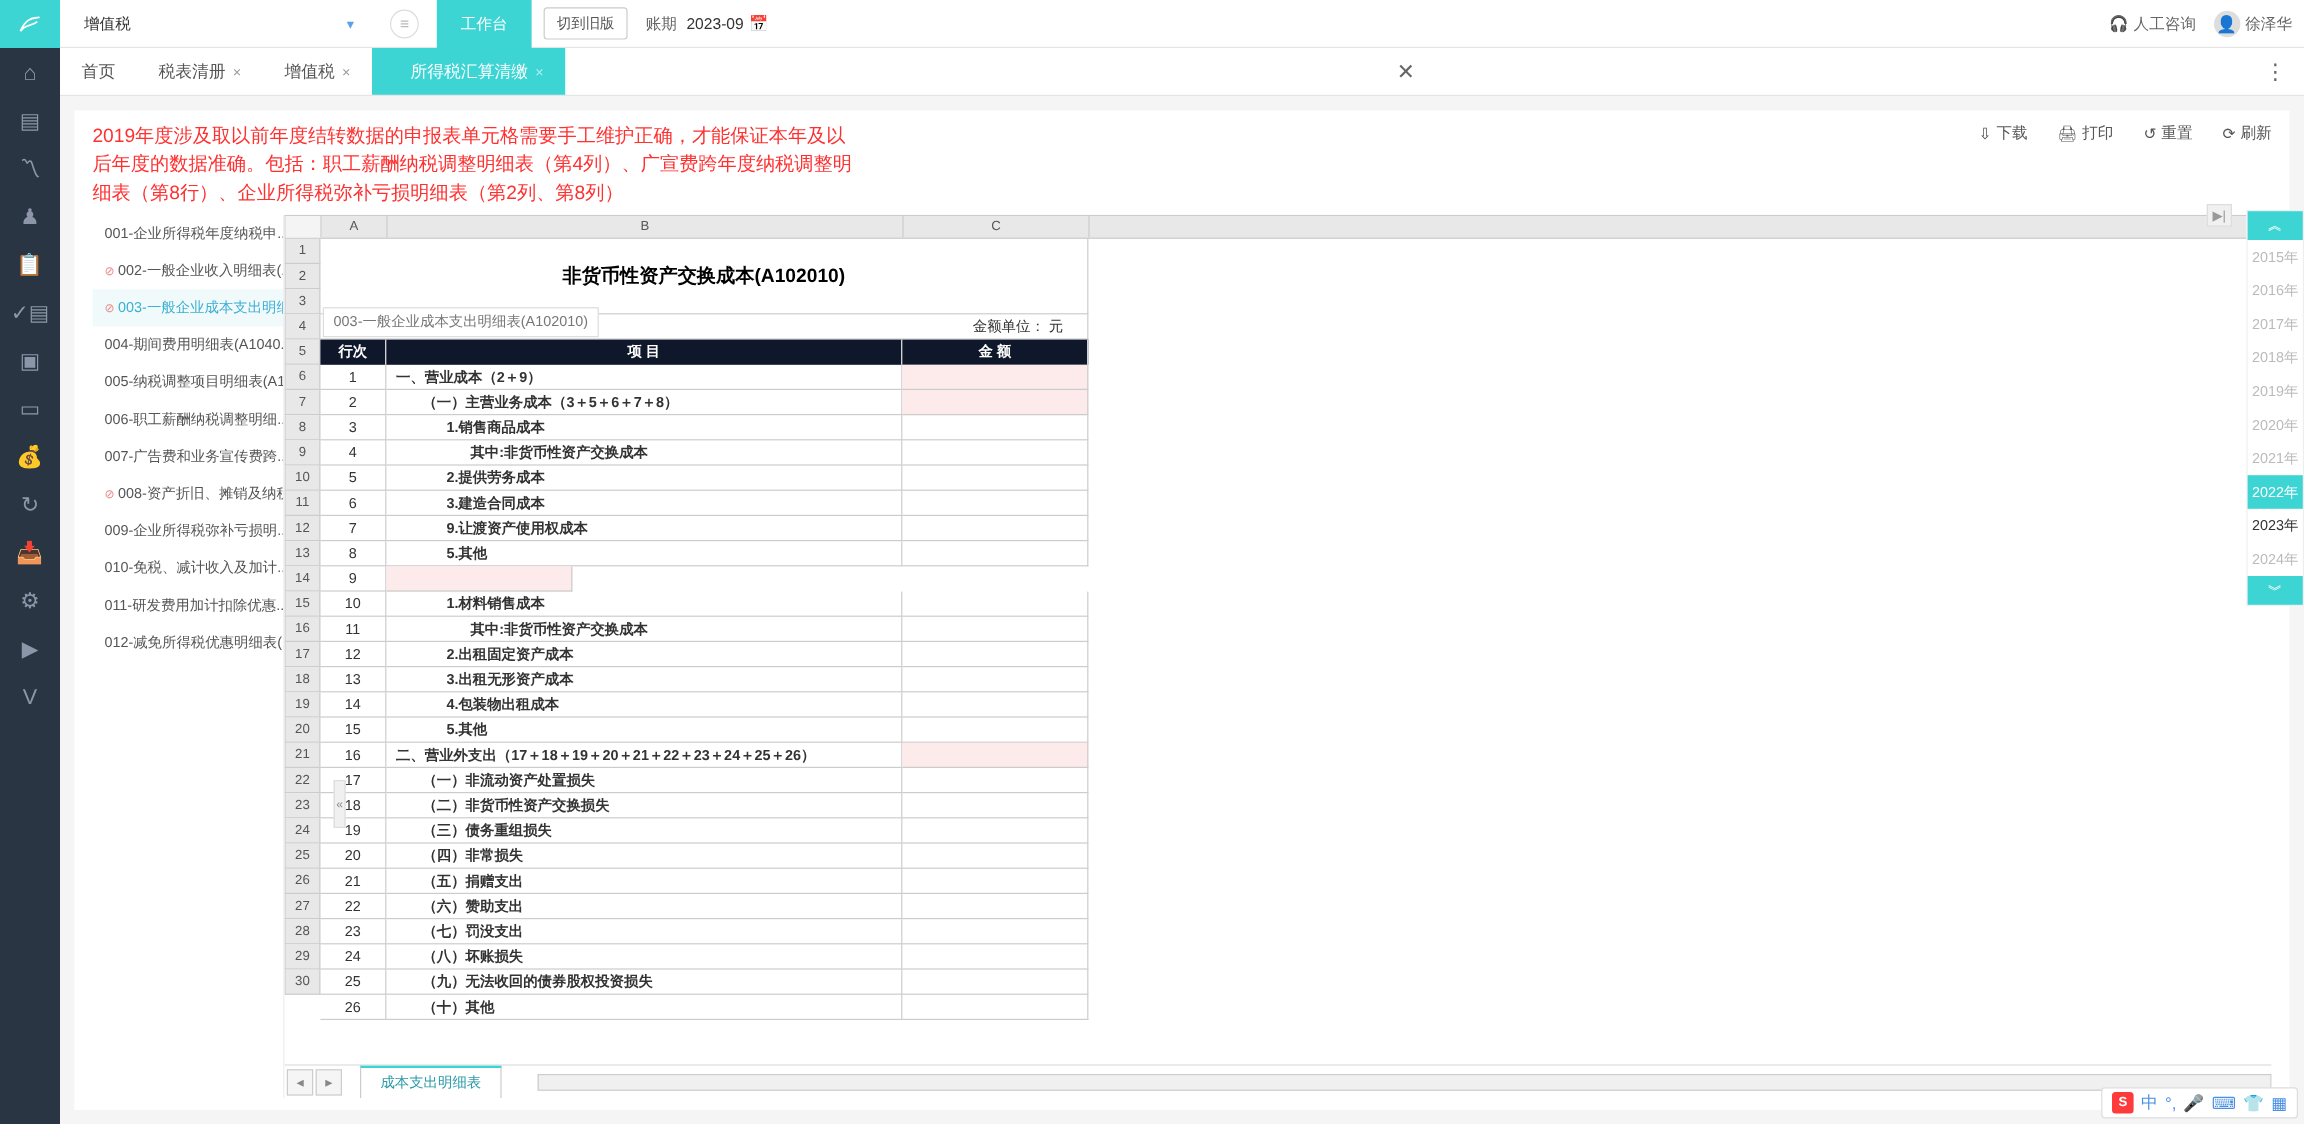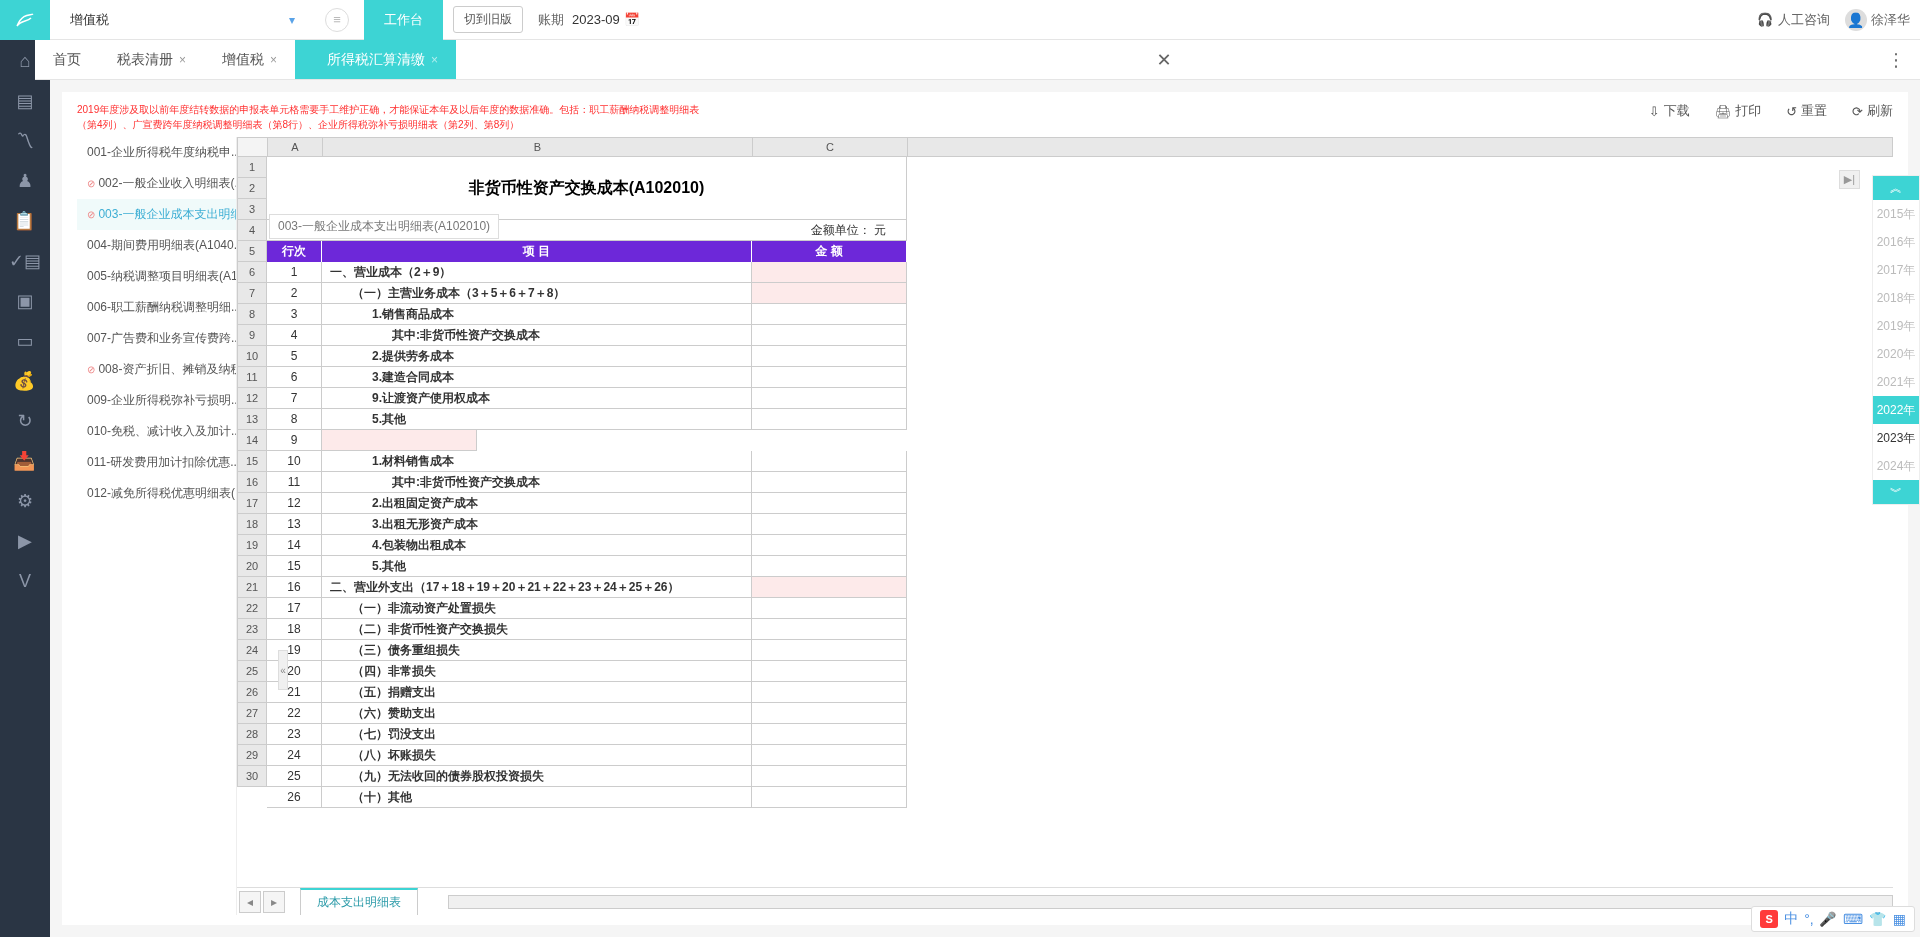--- a/index.html
+++ b/index.html
@@ -20,33 +20,33 @@
 .header-right { margin-left: auto; display: flex; align-items: center; gap: 15px; font-size: 13px; color: #666; }
 .header-right .item { display: flex; align-items: center; gap: 4px; cursor: pointer; }
 .avatar { width: 22px; height: 22px; background: #ddd; border-radius: 50%; display: flex; align-items: center; justify-content: center; color: #999; font-size: 14px; }
 
 
 .sidebar { position: absolute; left: 0; top: 40px; bottom: 0; width: 50px; background: #2a3544; display: flex; flex-direction: column; align-items: center; padding-top: 10px; gap: 18px; }
 .sidebar-icon { width: 22px; height: 22px; color: #8c96a8; display: flex; align-items: center; justify-content: center; cursor: pointer; font-size: 18px; }
 .sidebar-icon.active { color: #fff; }
 
 
-.tabs-bar { position: absolute; left: 35px; right: 0; top: 40px; height: 40px; background: #fff; display: flex; align-items: stretch; border-bottom: 1px solid #e5e5e5; }
+.tabs-bar { position: absolute; left: 50px; right: 0; top: 40px; height: 40px; background: #fff; display: flex; align-items: stretch; border-bottom: 1px solid #e5e5e5; }
 .tab { padding: 0 18px; display: flex; align-items: center; font-size: 14px; color: #555; cursor: pointer; gap: 6px; }
 .tab.active { background: #3dd4d4; color: #fff; padding-left: 32px; }
 .tab .close { font-size: 12px; opacity: 0.6; }
 .tabs-bar .close-panel { margin-left: auto; padding: 0 15px; display: flex; align-items: center; color: #666; cursor: pointer; font-size: 18px; }
 
 
 .content { position: absolute; left: 50px; right: 0; top: 80px; bottom: 0; background: #f5f5f5; padding: 12px; }
 .inner { background: #fff; height: 100%; display: flex; flex-direction: column; padding: 10px 15px; }
 
 
 .warning-row { display: flex; align-items: flex-start; gap: 20px; margin-bottom: 5px; }
-.warning-text { color: #ff3030; font-size: 10px; flex: 0 0 640px; line-height: 1.5; }
+.warning-text { color: #ff3030; font-size: 16px; flex: 0 0 640px; line-height: 1.5; }
 .actions-row { margin-left: auto; display: flex; gap: 25px; font-size: 13px; color: #555; }
 .action-item { display: flex; align-items: center; gap: 4px; cursor: pointer; }
 
 
 .main-body { flex: 1; display: flex; min-height: 0; }
 .form-nav { width: 160px; border-right: 1px solid #eee; overflow-y: auto; font-size: 12px; }
 .form-nav-item { padding: 7px 8px 7px 10px; color: #555; cursor: pointer; white-space: nowrap; overflow: hidden; text-overflow: ellipsis; display: flex; align-items: center; gap: 3px; }
 .form-nav-item.active { color: #3daed4; background: #f0fafa; }
 .dot { color: #e88; font-size: 10px; }
 
@@ -57,21 +57,21 @@
 .ch { border-right: 1px solid #ccc; text-align: center; font-size: 11px; color: #555; height: 18px; line-height: 18px; }
 .ch-a { width: 55px; } .ch-b { width: 430px; } .ch-c { width: 155px; }
 .sheet-body { flex: 1; overflow: auto; display: flex; align-items: flex-start;}
 .row-hdrs { display: flex; flex-direction: column; }
 .rh { width: 30px; height: 21px; background: #e8e8e8; border: 1px solid #ccc; border-top: none; font-size: 11px; color: #555; text-align: center; line-height: 21px; }
 .grid-cells { }
 .title-cell { width: 640px; height: 63px; display: flex; align-items: center; justify-content: center; font-size: 16px; font-weight: bold; border-right: 1px solid #ccc; border-bottom: 1px solid #ccc;}
 .breadcrumb-float { font-size: 12px; color: #777; padding: 3px 8px; border: 1px solid #ddd; background: #fff; margin-left: 2px; position: absolute; margin-top: 57px;}
 .unit-row { width: 640px; height: 21px; text-align: right; font-size: 12px; color: #333; padding-right: 20px; line-height: 21px; border-right: 1px solid #ccc; border-bottom: 1px solid #ccc;}
 .hdr-row { display: flex; }
-.hdr-cell { height: 21px; background: #6d28d9; color: #fff; font-size: 12px; font-weight: bold; text-align: center; line-height: 21px; border-right: 1px solid #fff; }
+.hdr-cell { height: 21px; background: #0f172a; color: #fff; font-size: 12px; font-weight: bold; text-align: center; line-height: 21px; border-right: 1px solid #fff; }
 .hdr-cell:first-child { width: 55px; } .hdr-cell:nth-child(2) { width: 430px; } .hdr-cell:nth-child(3) { width: 155px; }
 .data-row { display: flex; }
 .cell { height: 21px; border: 1px solid #ccc; border-top: none; border-left: none; font-size: 12px; color: #333; line-height: 21px; }
 .cell.rn { width: 55px; text-align: center; }
 .cell.item { width: 430px; padding-left: 8px; font-weight: bold; white-space: nowrap;}
 .cell.amt { width: 155px; }
 .cell.amt.pink { background: #fdeaea; }
 .cell.item.ind1 { padding-left: 30px; }
 .cell.item.ind2 { padding-left: 50px; }
 .cell.item.ind3 { padding-left: 70px; }

